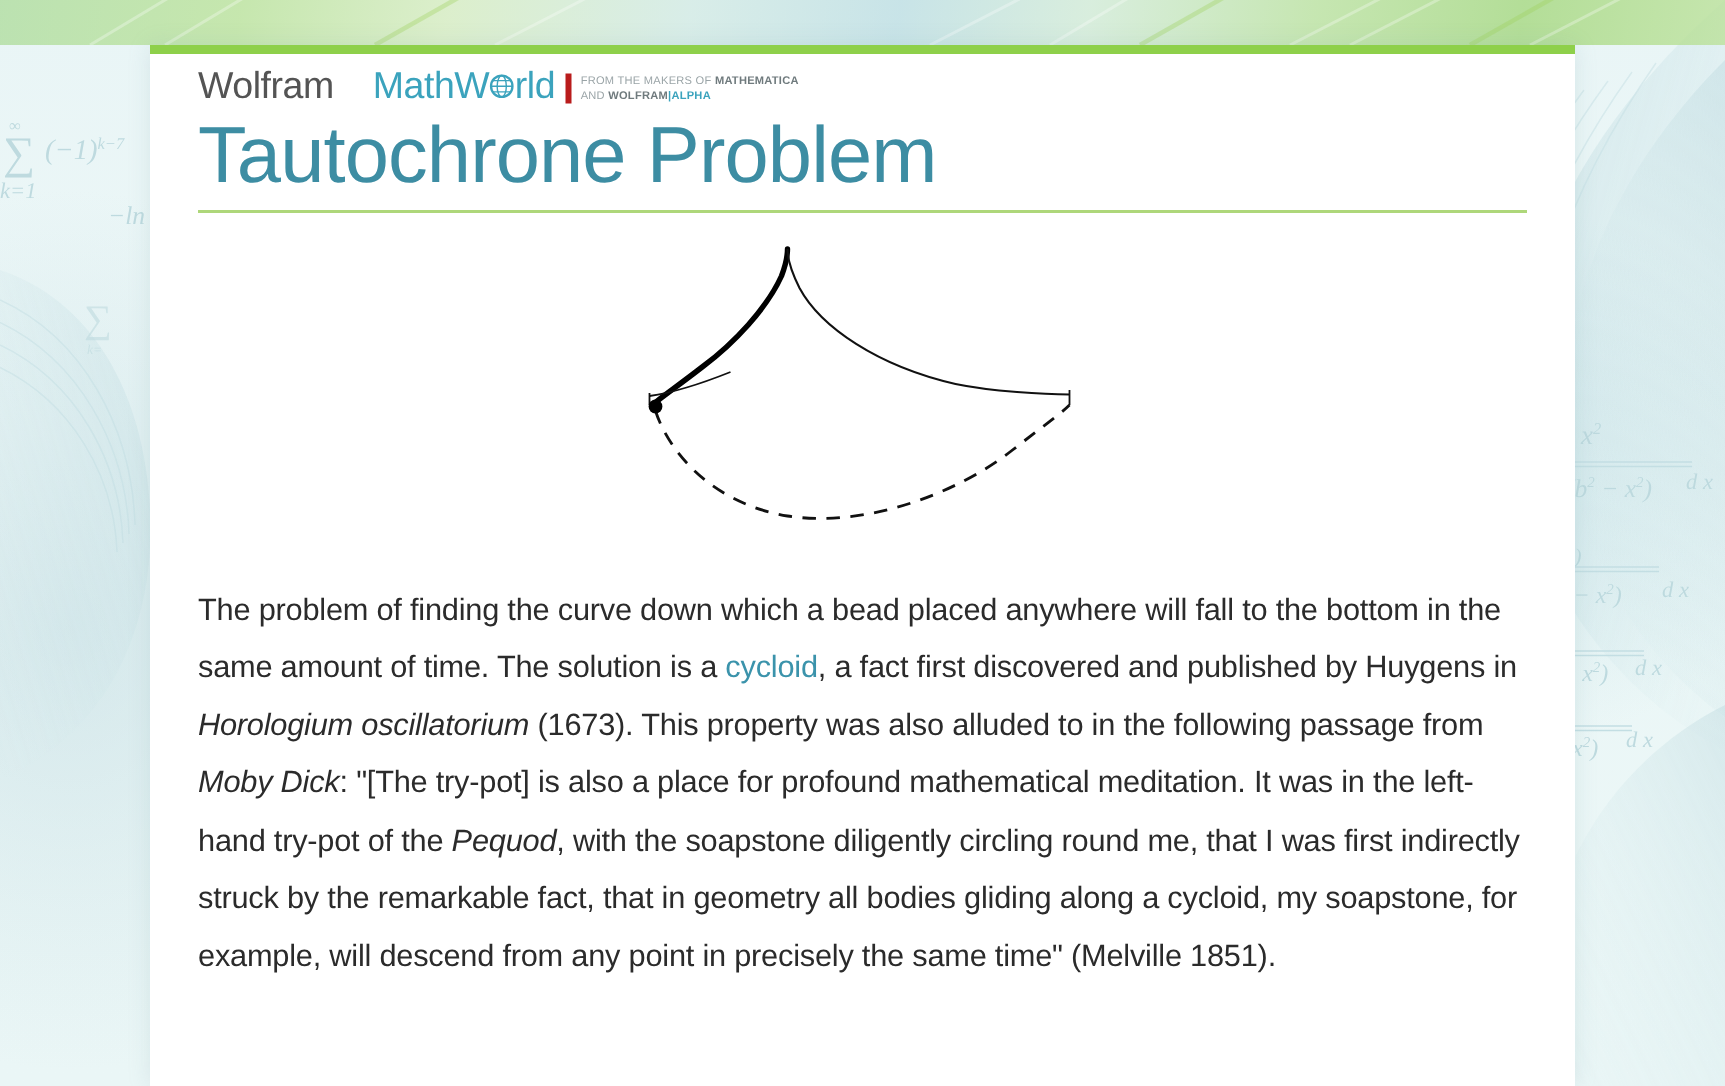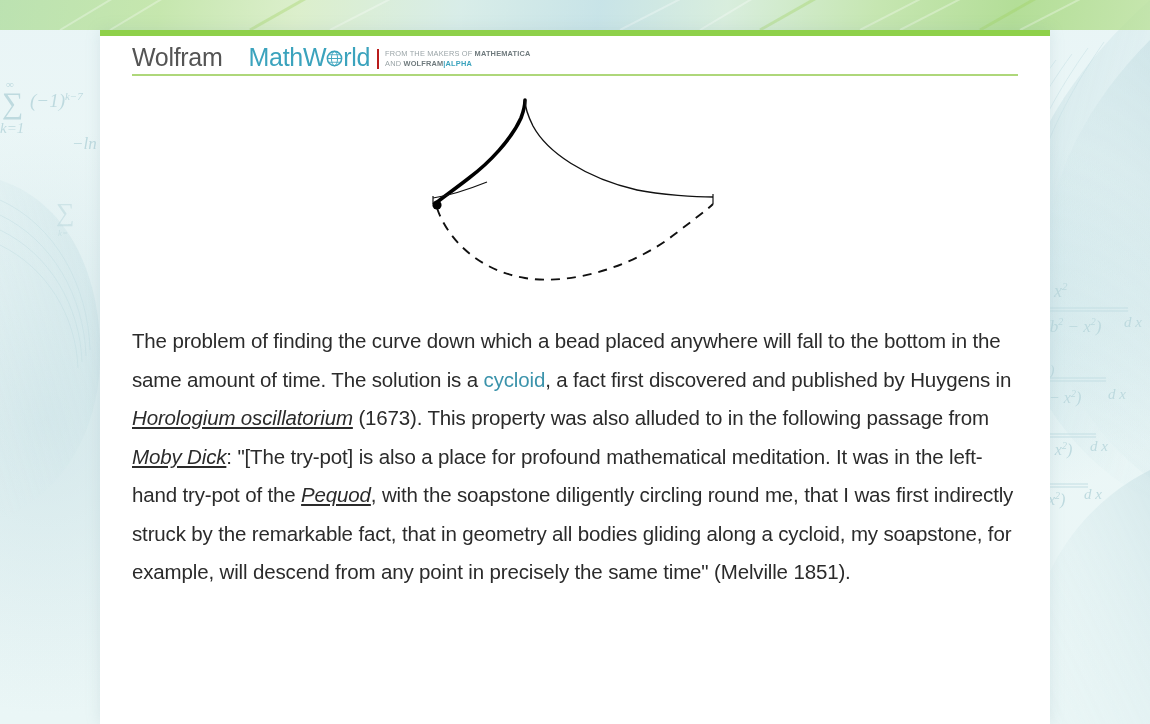--- a/index.html
+++ b/index.html
@@ -107,21 +107,21 @@
     display: inline-block;
     width: 17px; height: 17px;
     margin: 0 0px;
     position: relative;
     top: 1px;
   }
   #logo-tagline {
     margin-left: 7px;
     margin-bottom: 1px;
     line-height: 10px;
-    border-left: 2px solid #b91c1c;
+    border-left: 4px solid #b91c1c;
     padding-left: 6px;
   }
   #logo-tagline div {
     font-size: 7.4px;
     letter-spacing: .18px;
     color: #9aa4a7;
   }
   #logo-tagline .em { color: #6f7a7d; font-weight: bold; }
   #logo-tagline .alpha { color: #3ba3bd; font-weight: bold; }
 
@@ -157,21 +157,21 @@
     color: #2b2b2b;
     font-family: "Liberation Sans", sans-serif;
     text-align: left;
     margin-top: 16px;
     letter-spacing: -0.15px;
   }
   #body-copy a {
     color: #3b93ab;
     text-decoration: none;
   }
-  #body-copy i { font-style: italic; text-decoration: underline; }
+  #body-copy i { font-style: italic; }
 </style>
 </head>
 <body>
 
 <div id="page-bg">
 
   <svg id="bg-arcs" viewBox="0 0 1150 724" preserveAspectRatio="none">
     <defs>
       <linearGradient id="arcg" x1="0" y1="0" x2="1" y2="1">
         <stop offset="0%" stop-color="#9dc6d0" stop-opacity=".45"></stop>
@@ -272,20 +272,21 @@
               <line x1="3" y1="14.4" x2="17" y2="14.4" stroke="#3ba3bd" stroke-width="1"></line>
             </svg></span>
           <span>rld</span>
       </span>
       <span id="logo-tagline">
         <div><span>FROM THE MAKERS OF </span><span class="em">MATHEMATICA</span></div>
         <div><span>AND </span><span class="em">WOLFRAM</span><span class="alpha">|ALPHA</span></div>
       </span>
     </div>
 
+    <h1 id="page-title">Tautochrone Problem</h1>
     <div id="title-rule"></div>
 
     <div id="figure-wrap">
       <svg width="300" height="200" viewBox="0 0 300 200">
 
         <path d="M10,112 C14,108 26,100 44,86 C64,71 86,48 96,26 C99,18 100,12 100,8" fill="none" stroke="#000000" stroke-width="3.6" stroke-linecap="round"></path>
 
         <path d="M100,8 C100,13 102,22 108,34 C122,60 160,86 212,98 C236,103 272,105 288,105" fill="none" stroke="#111111" stroke-width="1.4"></path>
 
         <path d="M8,106 C22,104 42,98 62,90" fill="none" stroke="#111111" stroke-width="1.2"></path>

